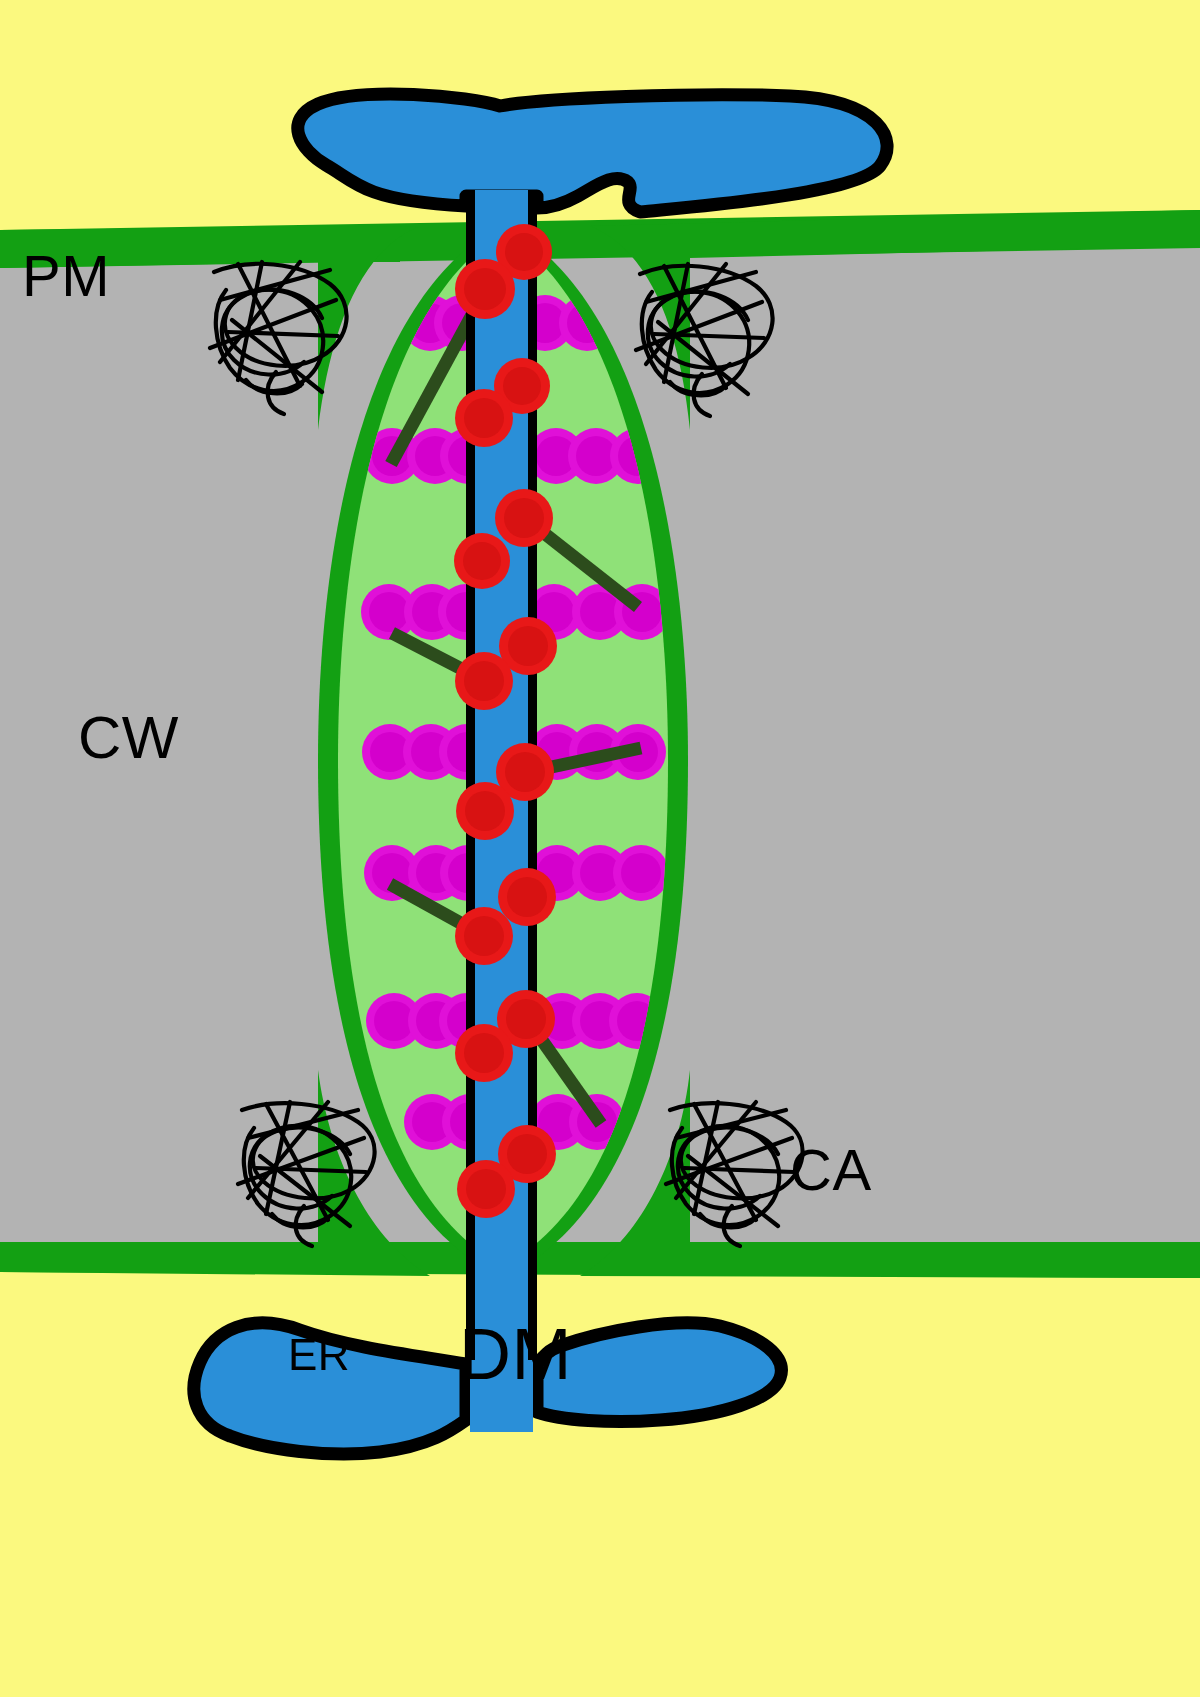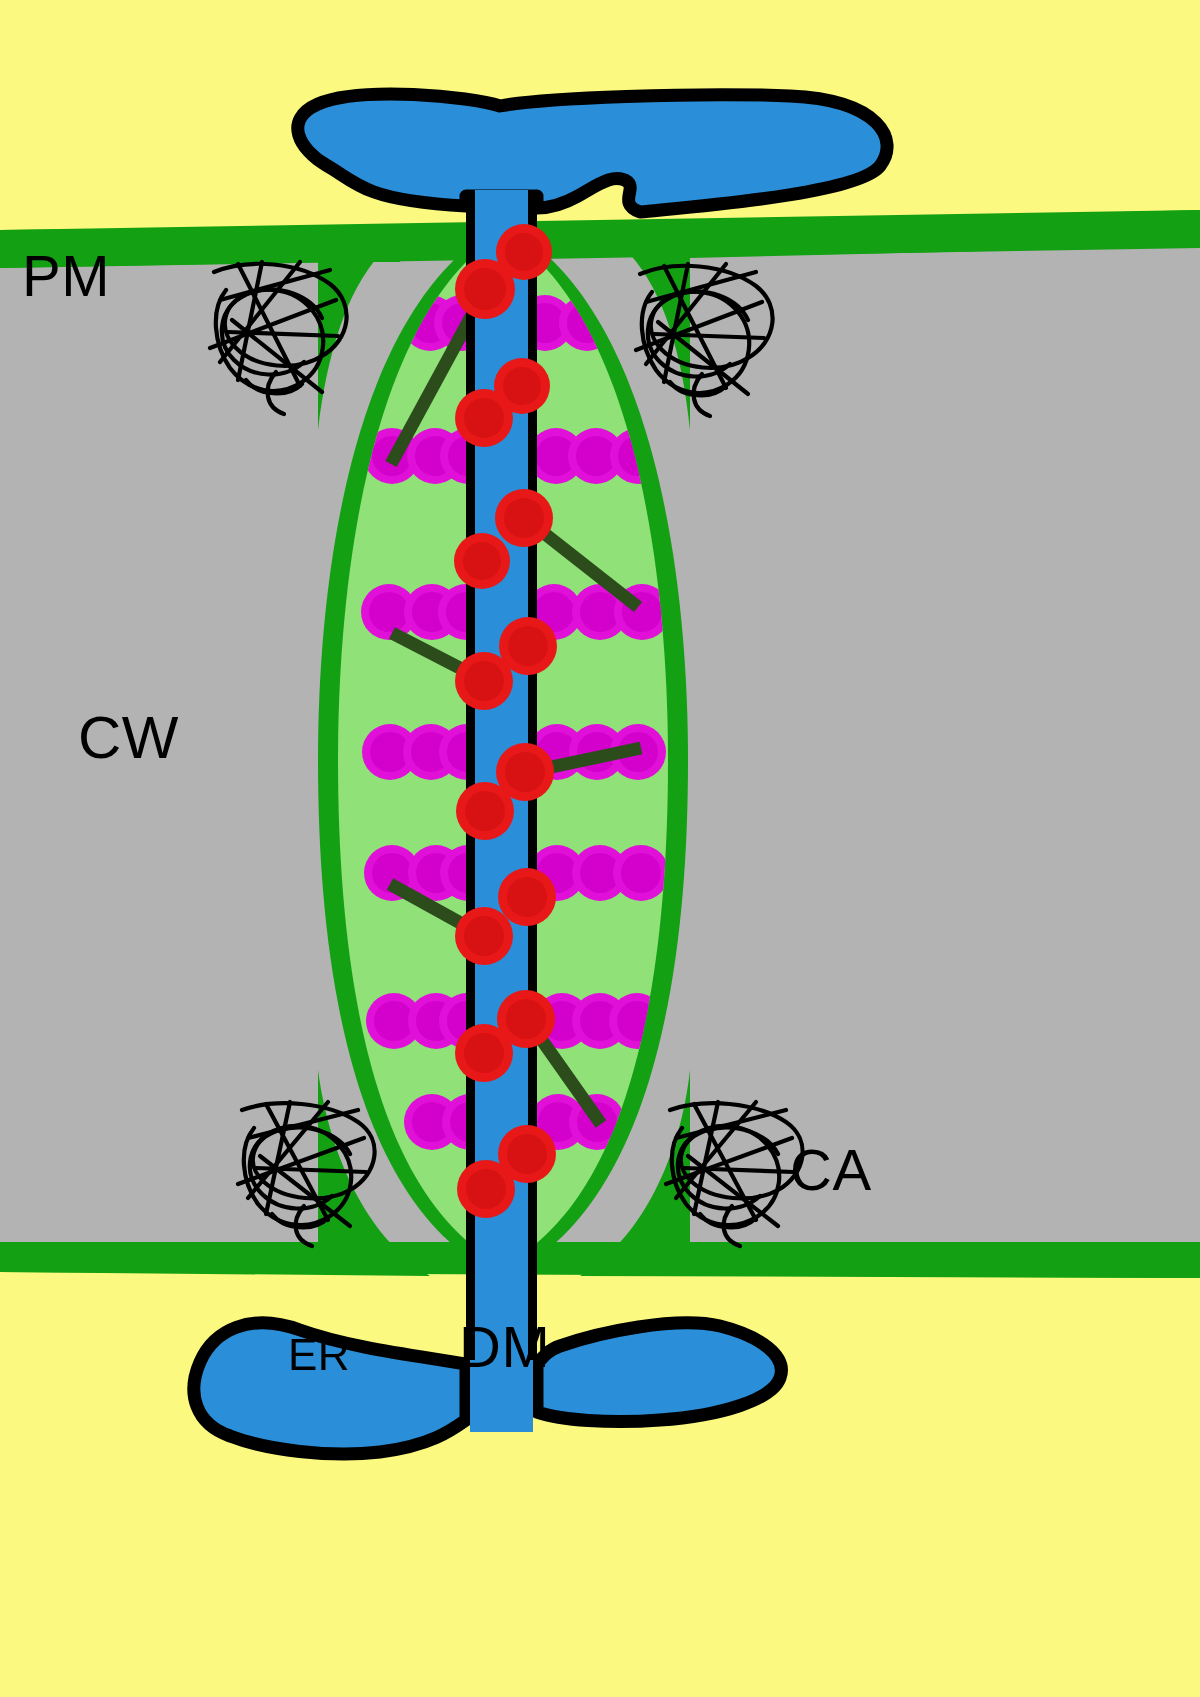--- a/index.html
+++ b/index.html
@@ -18,21 +18,21 @@
     font-weight:400;
     color:#000000;
     white-space:nowrap;
     line-height:1;
     letter-spacing:0.5px;
   }
   #label-pm{left:22px;  top:247px;  font-size:58px;}
   #label-cw{left:78px;  top:708px;  font-size:60px;}
   #label-ca{left:790px; top:1105px; font-size:58px;margin-top:36px;}
   #label-er{left:288px; top:1333px; font-size:44px;}
-  #label-dm{left:459px; top:1318px; font-size:58px;}
+  #label-dm{left:459px; top:1318px; font-size:72px;}
 </style>
 </head>
 <body>
 
 <div id="stage">
 
   <svg id="scene" viewBox="0 0 1200 1697" xmlns="http://www.w3.org/2000/svg">
 
     <defs>
       <clipPath id="clipChannel">

